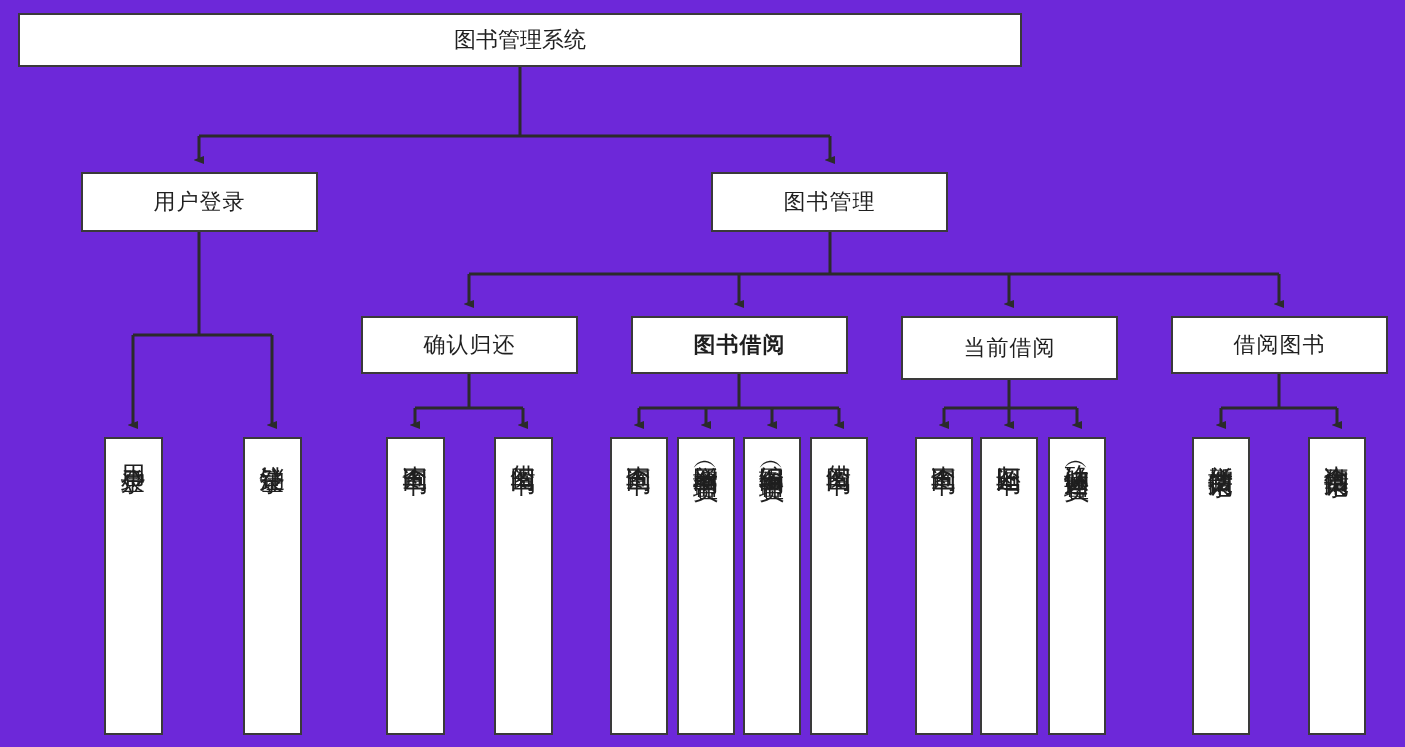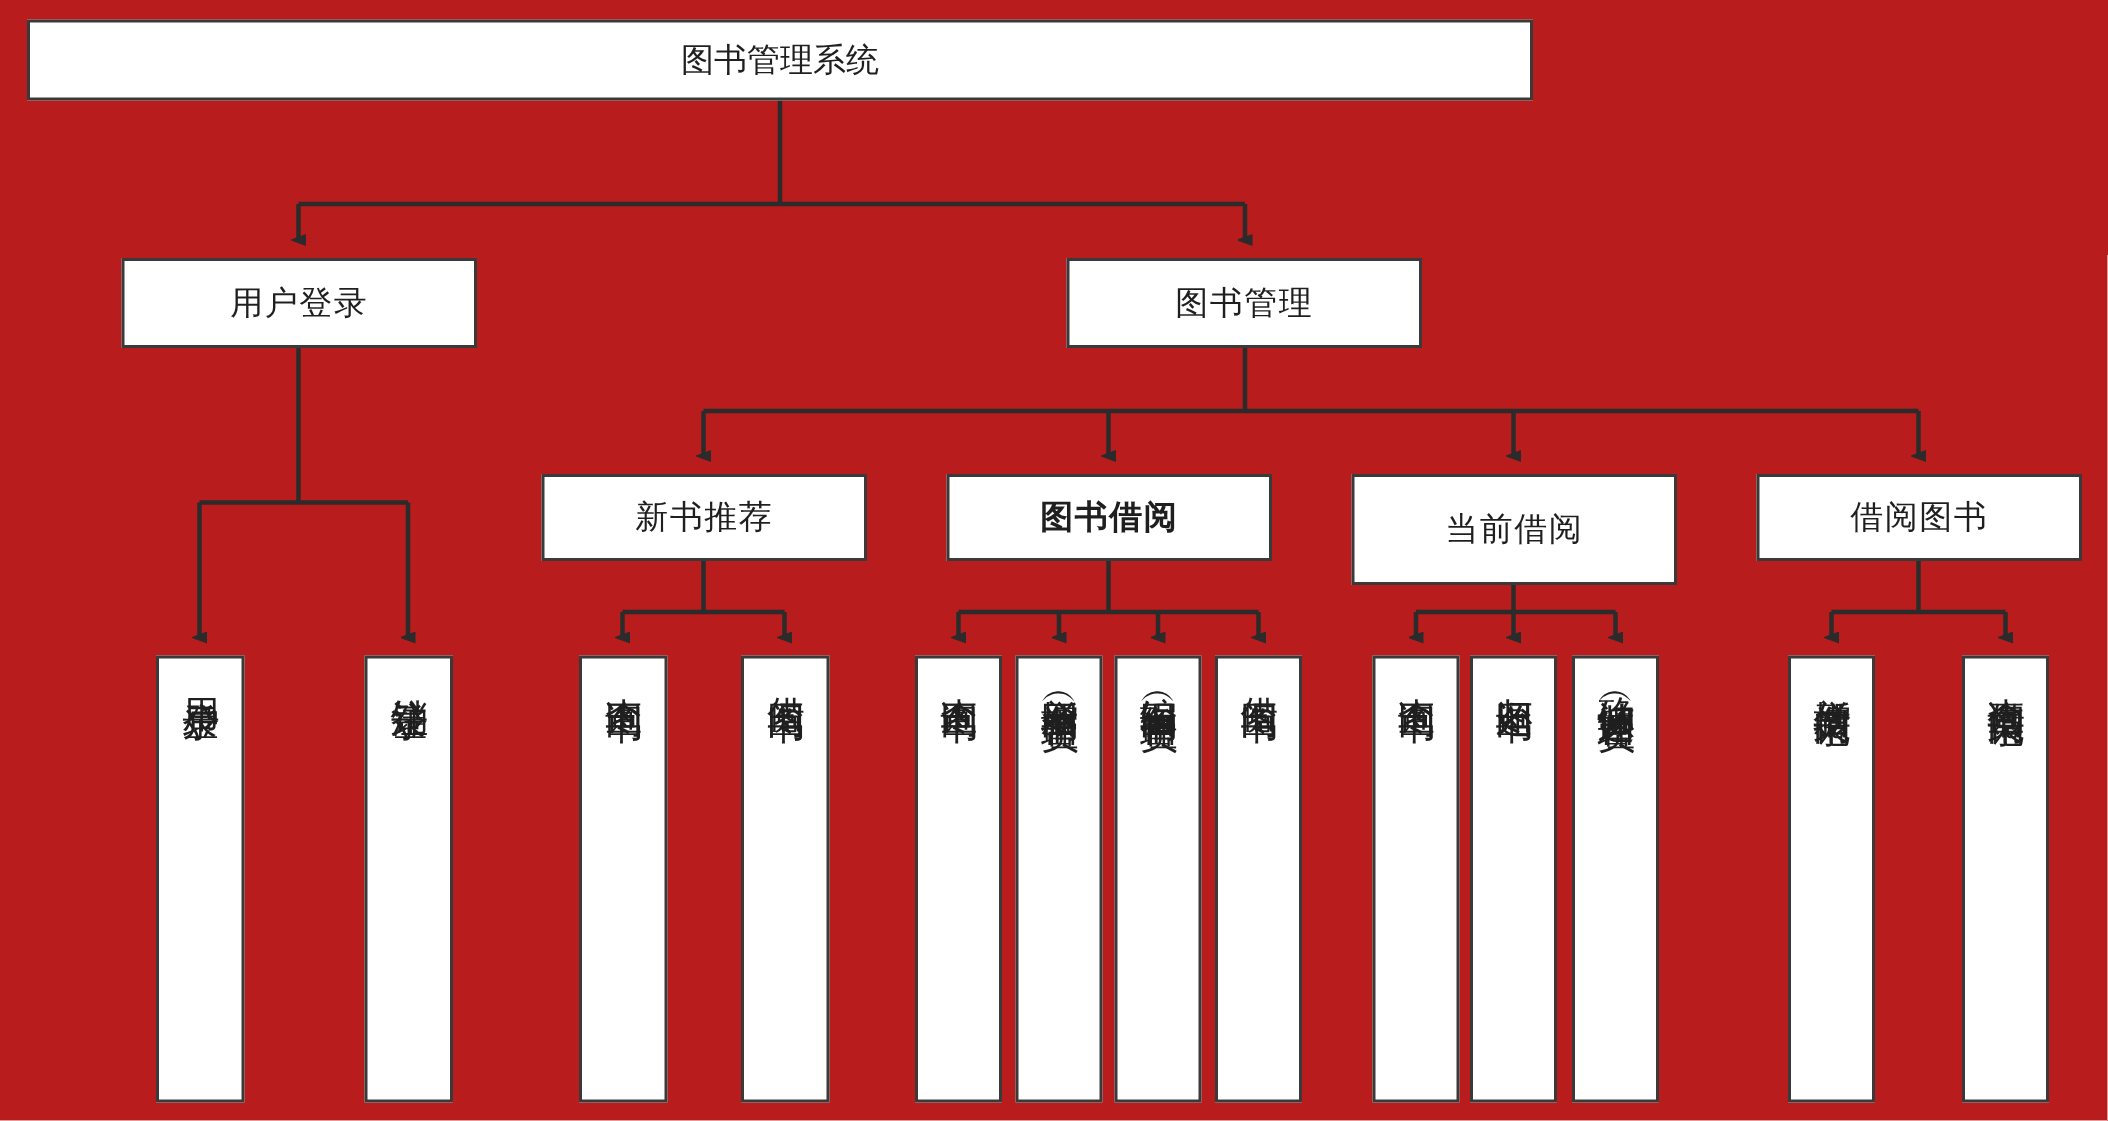--- a/index.html
+++ b/index.html
@@ -7,21 +7,21 @@
     padding: 0;
     background: #ffffff;
   }
   body {
     font-family: "Liberation Sans", "DejaVu Sans", sans-serif;
   }
   #canvas {
     position: relative;
     width: 1405px;
     height: 747px;
-    background: #b91c1c;
+    background: #6d28d9;
     overflow: hidden;
   }
   svg.connectors {
     position: absolute;
     left: 0;
     top: 0;
     width: 1405px;
     height: 747px;
     pointer-events: none;
   }
@@ -127,26 +127,26 @@
   </div>
 
   <div class="node horiz" style="left:81px; top:172px; width:237px; height:60px;">
     <span>用户登录</span>
   </div>
   <div class="node horiz" style="left:711px; top:172px; width:237px; height:60px;font-family:Liberation Mono, monospace;">
     <span>图书管理</span>
   </div>
 
   <div class="node horiz" style="left:361px; top:316px; width:217px; height:58px;">
-    <span>新书推荐</span>
+    <span>确认归还</span>
   </div>
   <div class="node horiz" style="left:631px; top:316px; width:217px; height:58px;font-weight:bold;">
     <span>图书借阅</span>
   </div>
-  <div class="node horiz" style="left:901px; top:316px; width:217px; height:74px;">
+  <div class="node horiz" style="left:901px; top:316px; width:217px; height:64px;">
     <span>当前借阅</span>
   </div>
   <div class="node horiz" style="left:1171px; top:316px; width:217px; height:58px;">
     <span>借阅图书</span>
   </div>
 
   <div class="node leaf" style="left:104px; top:437px; width:59px; height:298px;">
     <span class="vtext">用户登录</span>
   </div>
   <div class="node leaf" style="left:243px; top:437px; width:59px; height:298px;">

